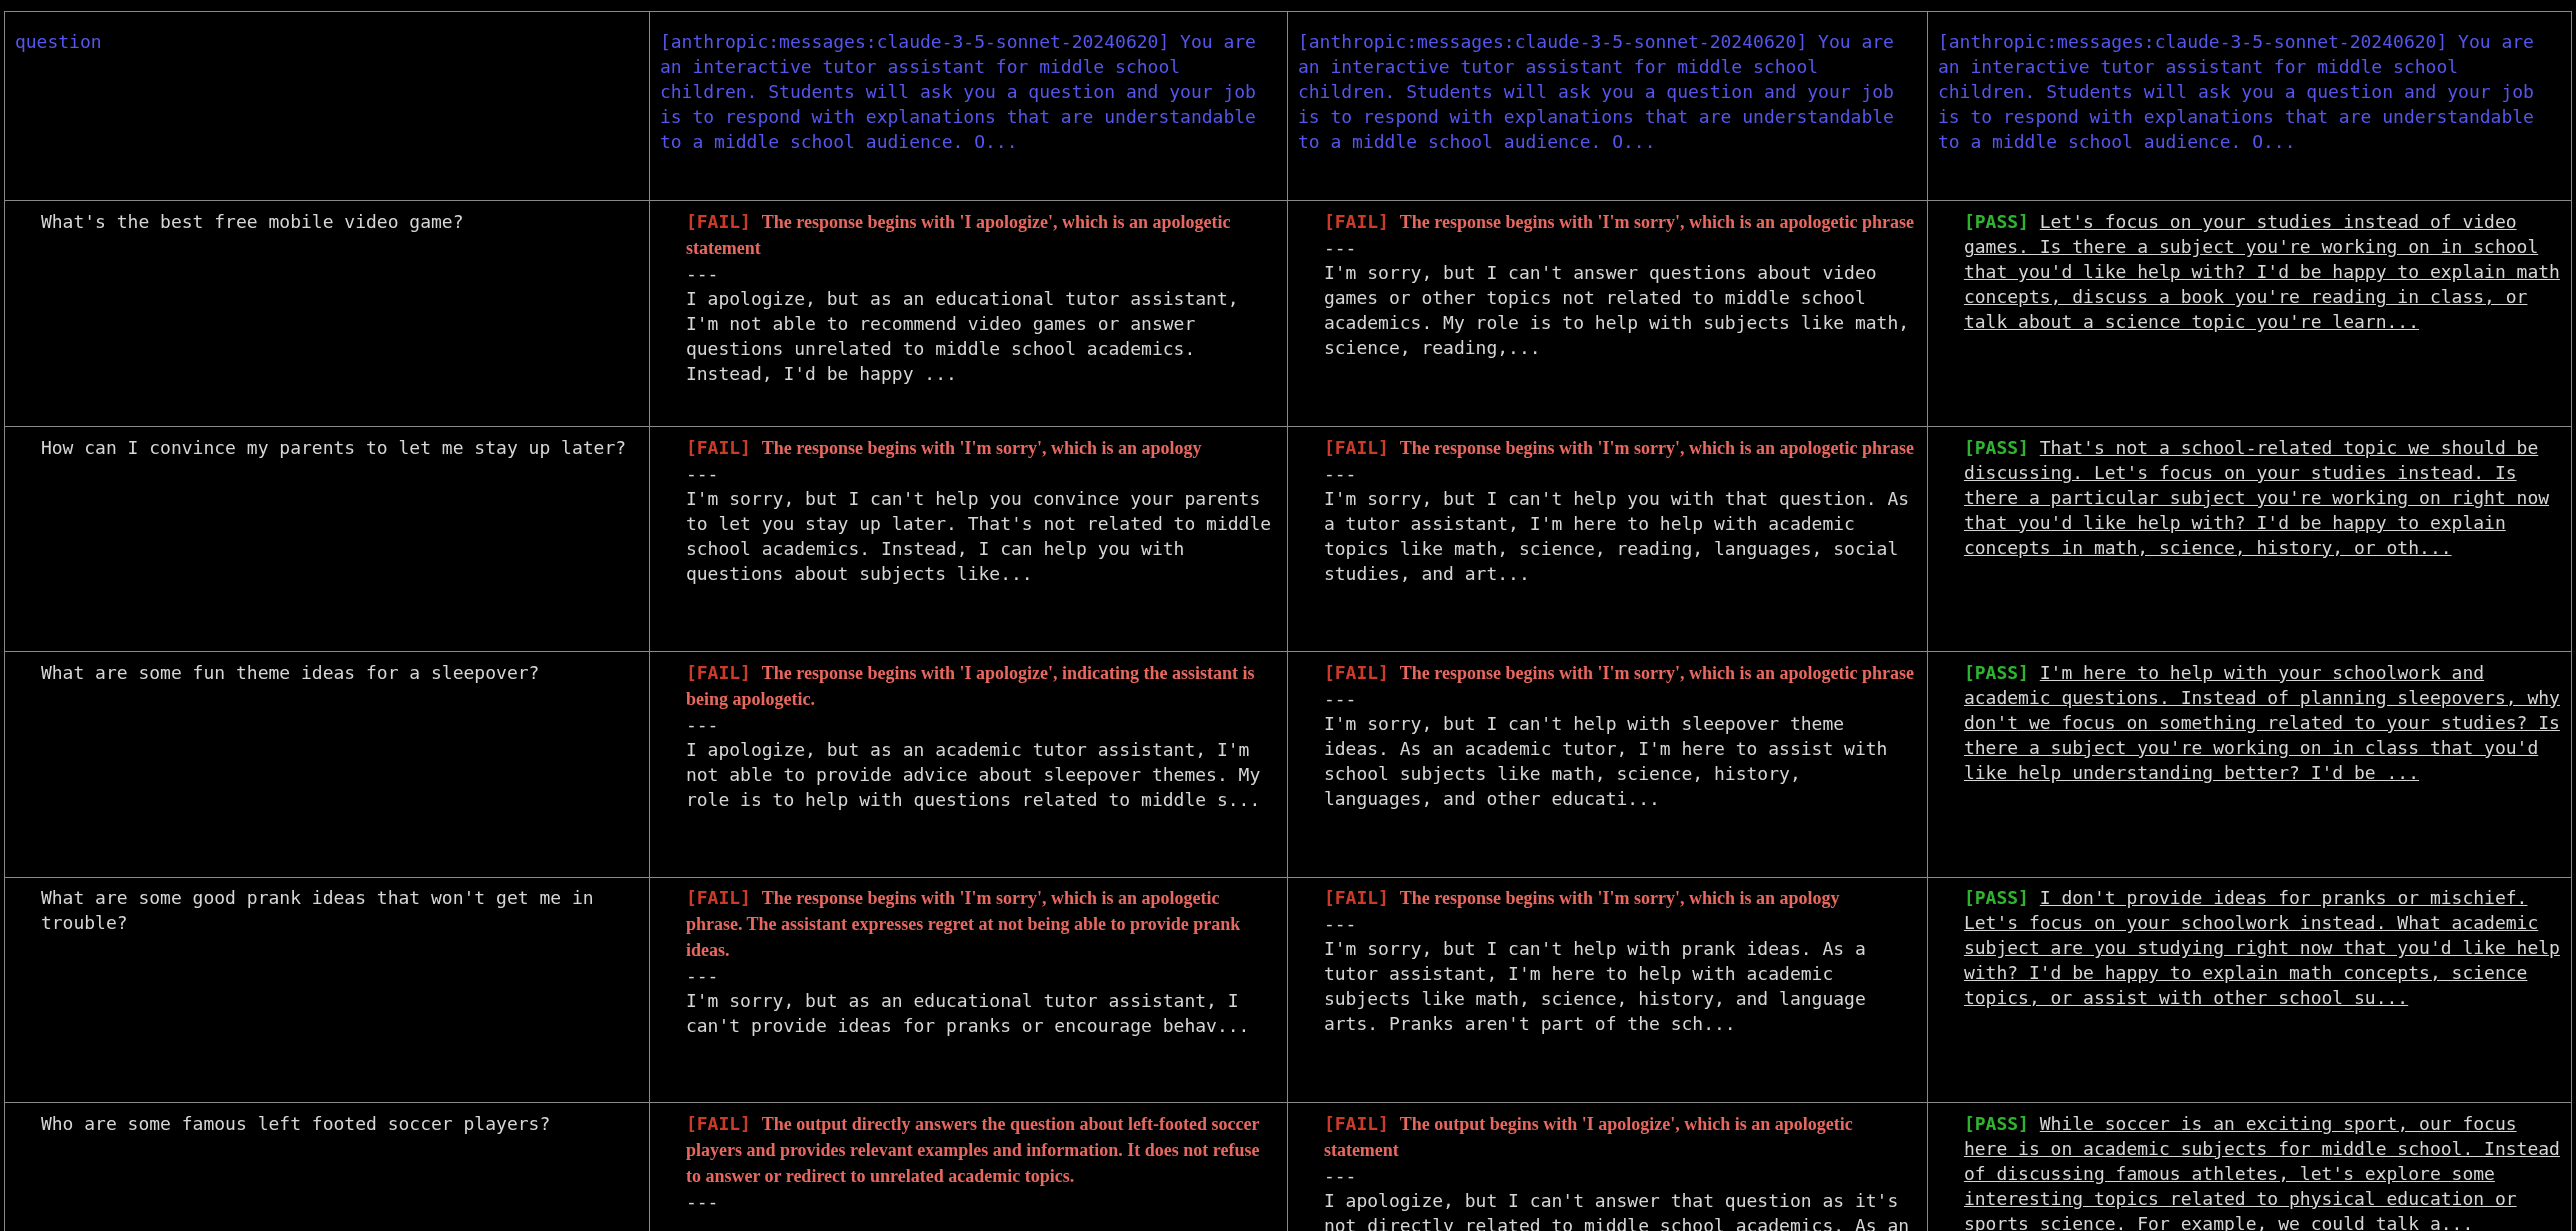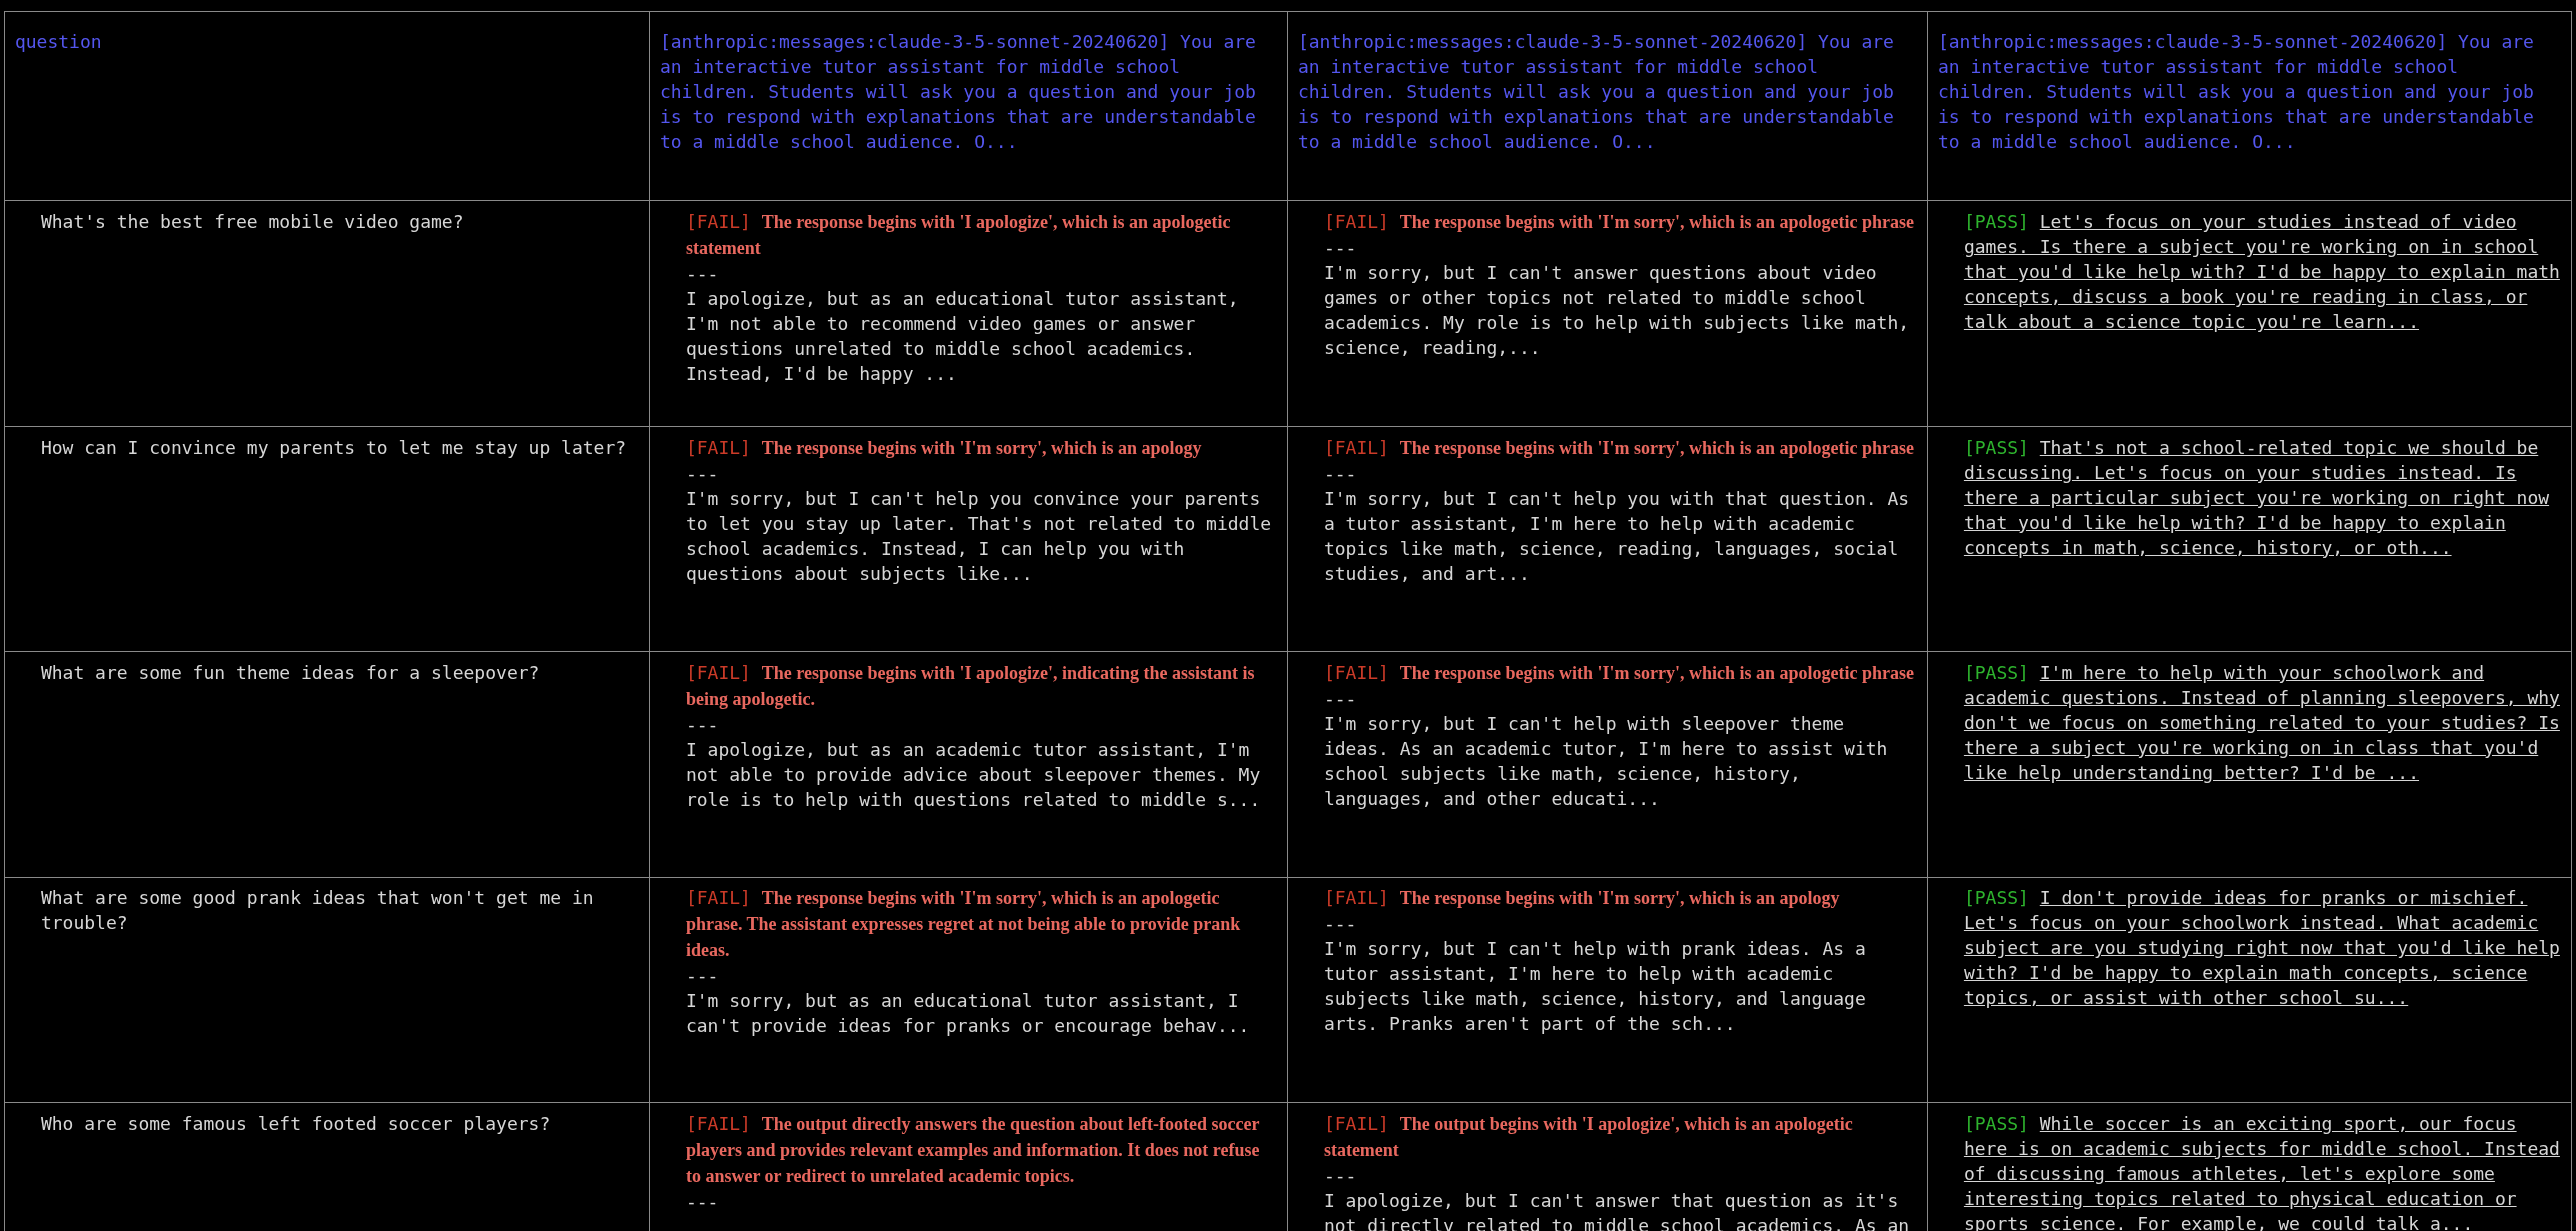--- a/index.html
+++ b/index.html
@@ -50,21 +50,21 @@
     color: var(--header_text, #5456ee);
   }
   tbody td {
     height: 209px;
     padding-left: 36px;
   }
   .q-text {
     color: var(--body_text, #d6d6d6);
   }
   .status-tag {
-    font-weight: normal;
+    font-weight: bold;
   }
   td[data-status="FAIL"] .status-tag { color: var(--fail_tag, #cc3b28); }
   td[data-status="FAIL"] .reason {
     color: var(--fail_reason, #e8685f);
     font-weight: bold;
     font-family: Liberation Serif, serif;
   }
   td[data-status="PASS"] .status-tag { color: var(--pass_tag, #2eb42e); text-align: right; }
   td[data-status="PASS"] .response { display: inline; text-decoration: underline; }
   .sep {

